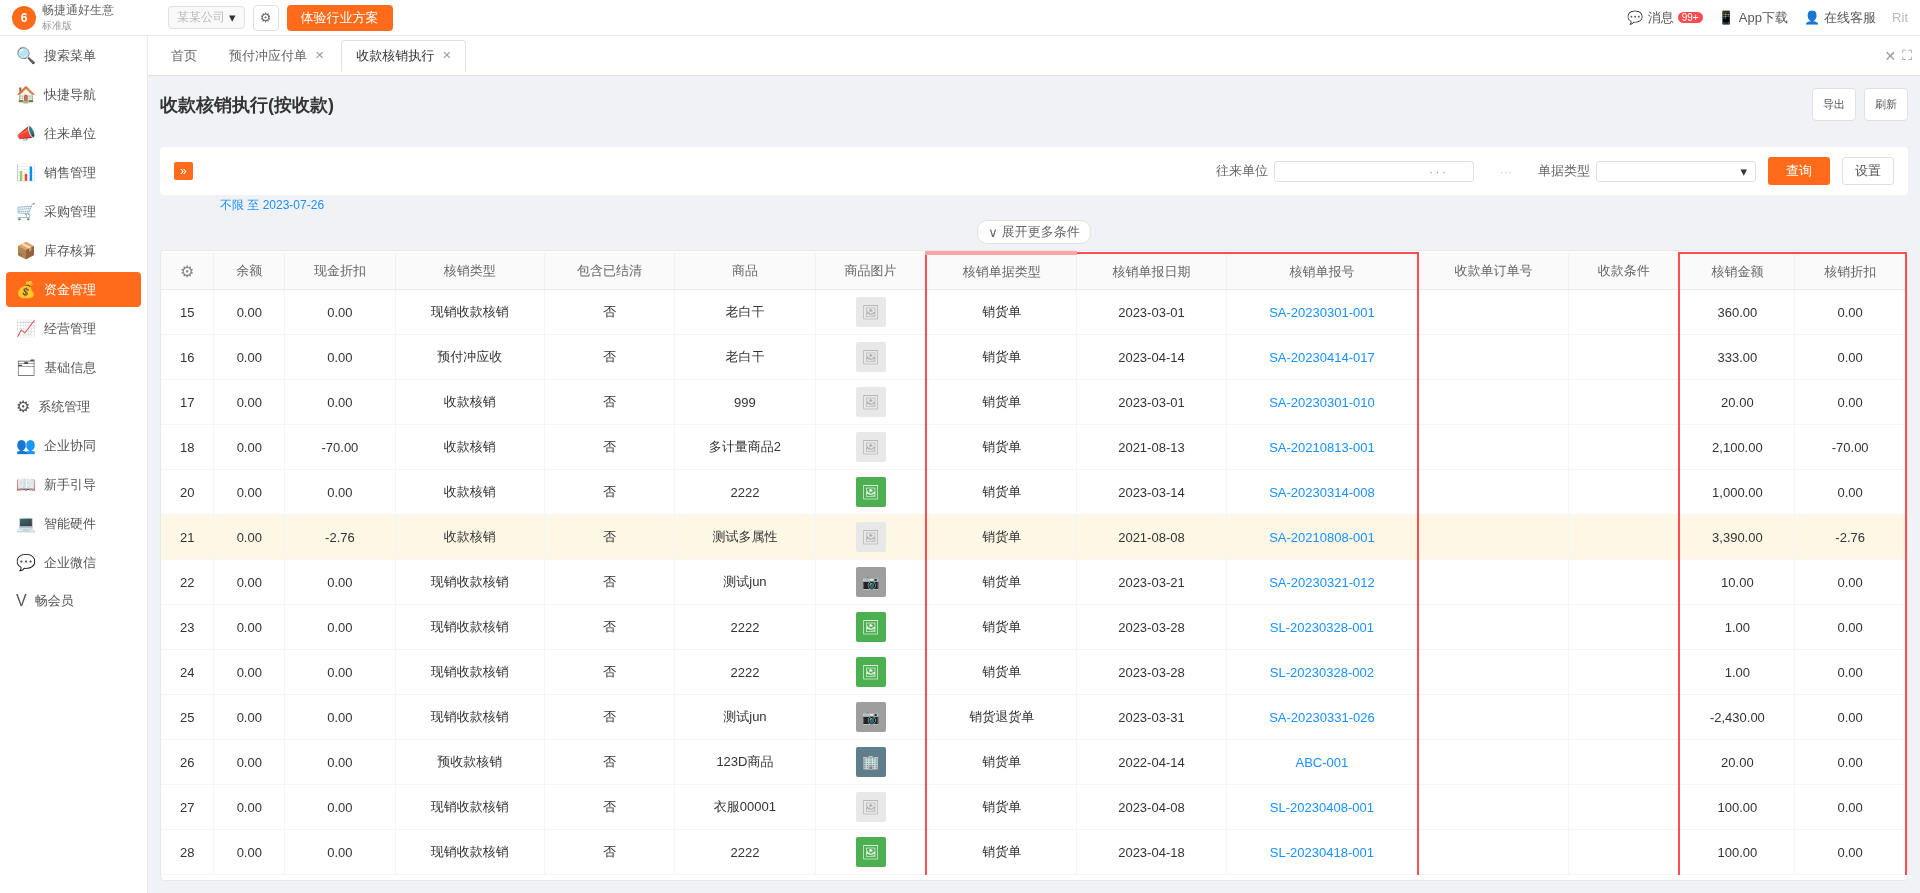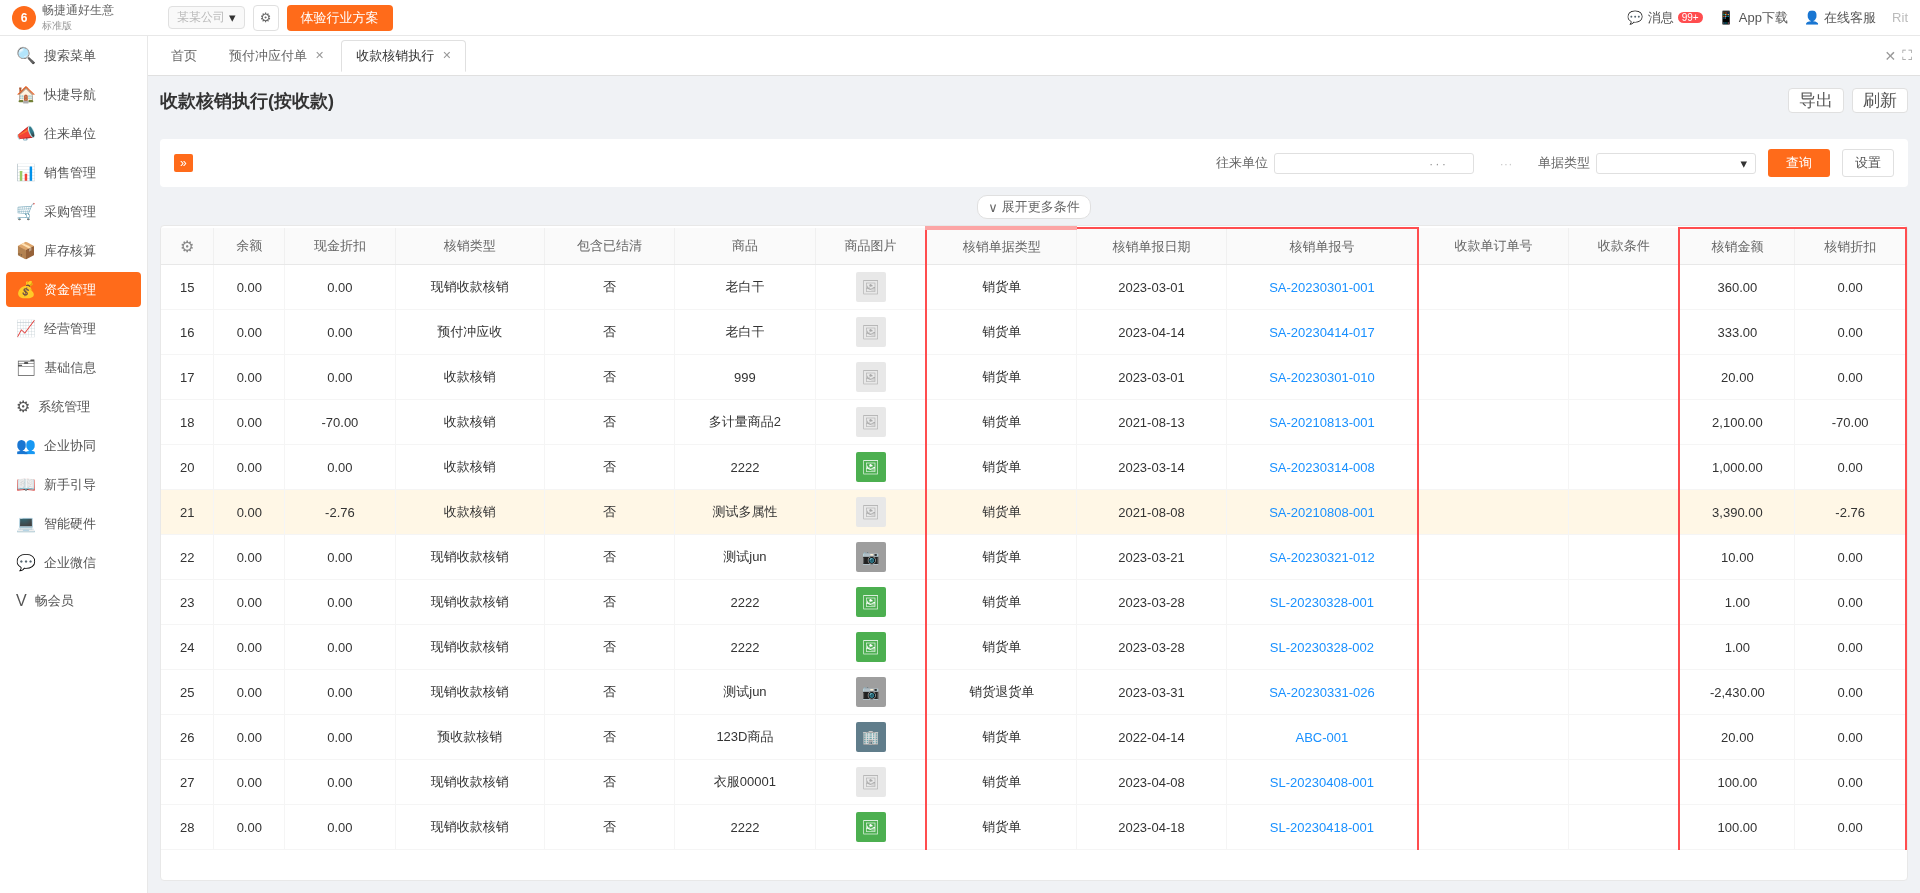--- a/index.html
+++ b/index.html
@@ -41,21 +41,21 @@
     .tab-window-btns { display: flex; gap: 6px; align-items: center; color: #999; }
     .tab-window-btn { cursor: pointer; font-size: 14px; }
 
     
     .content { flex: 1; background: #f0f2f5; padding: 12px; overflow: hidden; display: flex; flex-direction: column; }
 
     
     .page-header { display: flex; align-items: center; justify-content: space-between; margin-bottom: 26px; }
     .page-title { font-size: 18px; font-weight: 600; color: #333; }
     .header-actions { display: flex; gap: 8px; }
-    .action-btn { display: flex; align-items: center; gap: 4px; padding: 0 10px; border: 1px solid #e0e0e0; border-radius: 4px; background: #fff; cursor: pointer; color: #555; font-size: 17px; }
+    .action-btn { display: flex; align-items: center; gap: 4px; padding: 8px 10px; border: 1px solid #e0e0e0; border-radius: 4px; background: #fff; cursor: pointer; color: #555; font-size: 11px; }
 
     
     .filter-bar { background: #fff; border-radius: 4px; padding: 10px 14px; margin-bottom: 8px; display: flex; align-items: center; gap: 12px; flex-wrap: wrap; }
     .filter-section { display: flex; align-items: center; gap: 6px; }
     .filter-label { color: #666; font-size: 13px; }
     .filter-btns { display: flex; gap: 4px; }
     .filter-btn { padding: 2px 8px; border: 1px solid #e0e0e0; border-radius: 3px; cursor: pointer; font-size: 12px; color: #555; background: #fff; }
     .filter-btn.custom { border: 1px solid #ff6b1a; color: #ff6b1a; background: #fff5f0; }
     .date-range { color: #1890ff; font-size: 12px; }
     .partner-input { display: flex; align-items: center; border: 1px solid #e0e0e0; border-radius: 3px; padding: 2px 8px; background: #fff; gap: 6px; min-width: 200px; }
@@ -233,20 +233,23 @@
           <span class="filter-label">单据类型</span>
           <div class="type-select">
             <span></span>
             <span>▾</span>
           </div>
         </div>
         <button class="query-btn">查询</button>
         <div style="display:flex;flex-direction:column;gap:2px;">
           <button class="settings-btn">设置</button>
         </div>
+      </div>
+      <div style="margin-left:60px;margin-top:-6px;margin-bottom:6px;">
+        <span class="date-range">不限 至 2023-07-26</span>
       </div>
 
       <div class="expand-bar">
         <div class="expand-btn">
           <span>∨</span>
           <span>展开更多条件</span>
         </div>
       </div>
 
       <div class="table-container">

